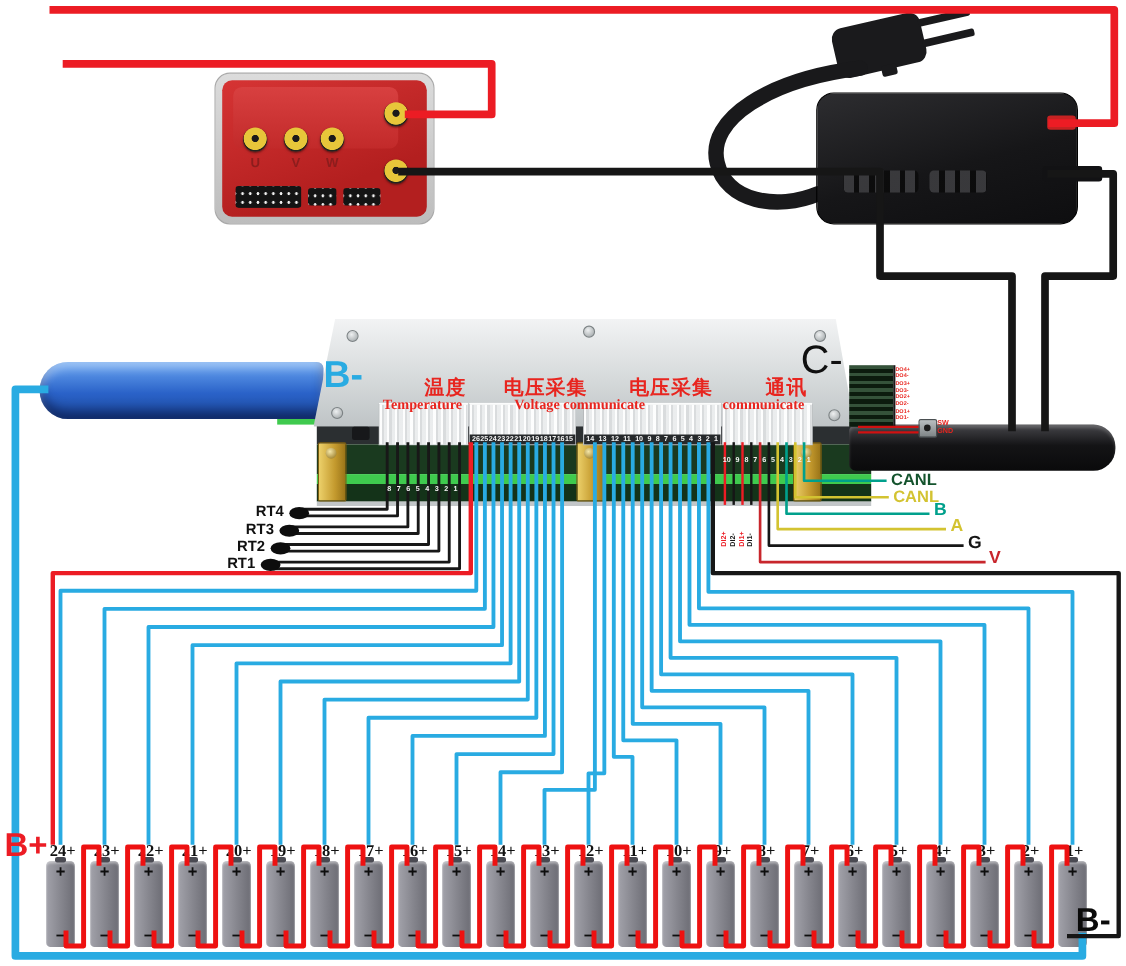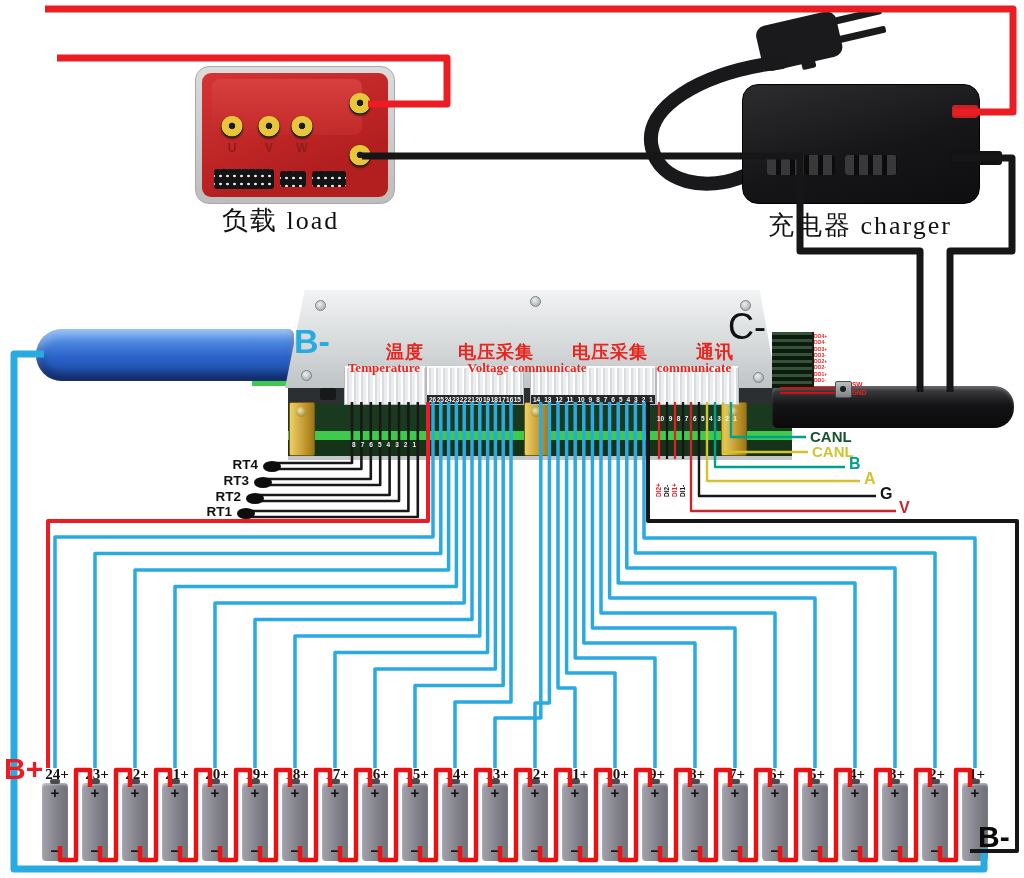--- a/index.html
+++ b/index.html
@@ -169,38 +169,36 @@
       <div class="abs uvw" style="left:19px;top:68px;">U</div>
       <div class="abs uvw" style="left:56px;top:68px;">V</div>
       <div class="abs uvw" style="left:89px;top:68px;">W</div>
       <div class="abs term" style="left:147px;top:20px;"></div>
       <div class="abs term" style="left:147px;top:72px;"></div>
       <div class="abs pinblock" style="left:12px;top:96px;width:60px;height:20px;"></div>
       <div class="abs pinblock" style="left:78px;top:98px;width:26px;height:16px;"></div>
       <div class="abs pinblock" style="left:110px;top:98px;width:34px;height:16px;"></div>
     </div>
   </div>
-  <div class="abs device-label" style="left:222px;top:203px;">负载 load</div>
 
   <svg id="plug" width="1024" height="878">
     <g transform="rotate(-13 800 40)" fill="#1a1a1c">
       <rect x="758" y="18" width="82" height="46" rx="10"></rect>
       <rect x="838" y="26" width="48" height="7" rx="2"></rect>
       <rect x="838" y="45" width="48" height="7" rx="2"></rect>
       <rect x="796" y="60" width="14" height="10" rx="2"></rect>
     </g>
     <path d="M782,62 C700,72 642,108 652,148 C660,183 706,192 744,176" fill="none" stroke="#19191b" stroke-width="14" stroke-linecap="round"></path>
   </svg>
   <div class="abs charger-box">
     <div class="abs charger-slots" style="left:24px;top:70px;width:68px;"></div>
     <div class="abs charger-slots" style="left:102px;top:70px;width:52px;"></div>
   </div>
   <div class="abs stub" style="left:952px;top:105px;width:26px;height:13px;background:#c62222;"></div>
   <div class="abs stub" style="left:948px;top:151px;width:54px;height:14px;background:#121214;"></div>
-  <div class="abs device-label" style="left:768px;top:208px;">充电器 charger</div>
 
   <div class="abs" style="left:252px;top:368px;width:44px;height:18px;background:#3fca4e;z-index:1;"></div>
   <div class="abs blue-cable"></div>
   <div class="abs plate">
     <div class="abs screw" style="left:30px;top:10px;"></div>
     <div class="abs screw" style="left:245px;top:6px;"></div>
     <div class="abs screw" style="left:455px;top:10px;"></div>
     <div class="abs screw" style="left:16px;top:80px;"></div>
     <div class="abs screw" style="left:468px;top:82px;"></div>
   </div>

